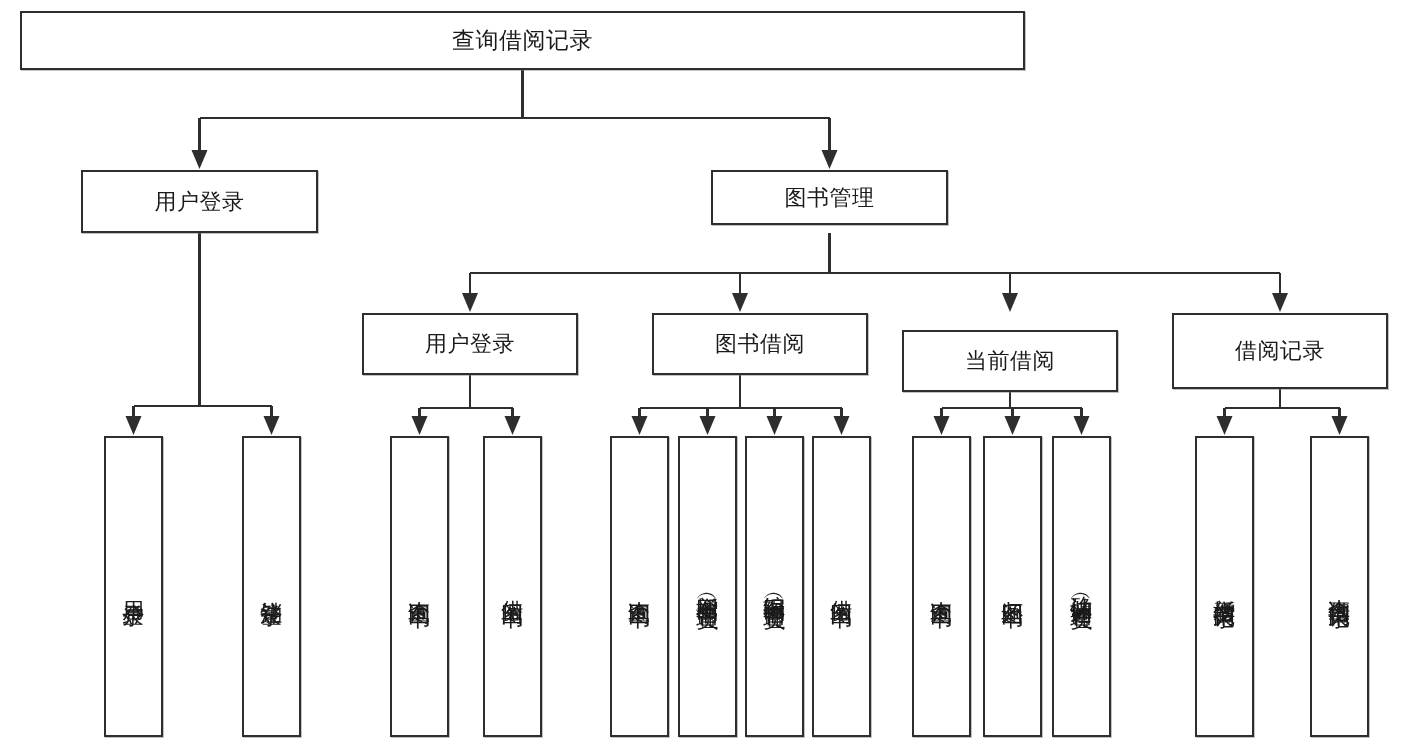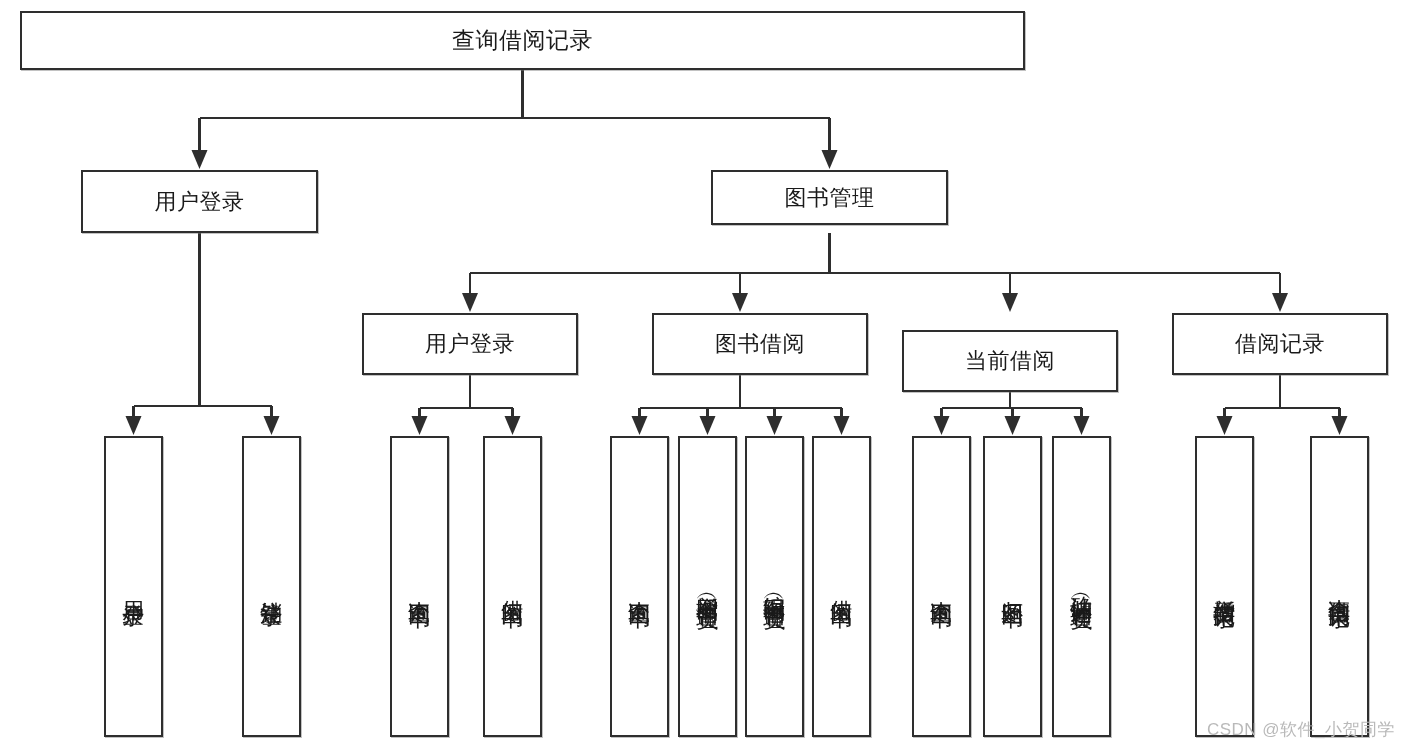--- a/index.html
+++ b/index.html
@@ -140,21 +140,21 @@
       </div>
       <div class="node" id="node-new-book-rec" style="left: 362px; top: 313px; width: 216px; height: 62px;">
         <span class="label">用户登录</span>
       </div>
       <div class="node" id="node-book-borrow" style="left: 632px; top: 313px; width: 216px; height: 62px; margin-left: 20px;">
         <span class="label">图书借阅</span>
       </div>
       <div class="node" id="node-current-borrow" style="left: 902px; top: 313px; width: 216px; height: 62px; margin-top: 17px;">
         <span class="label">当前借阅</span>
       </div>
-      <div class="node" id="node-borrow-record" style="left: 1172px; top: 313px; width: 216px; height: 62px;">
+      <div class="node" id="node-borrow-record" style="left: 1172px; top: 313px; width: 216px; height: 76px;">
         <span class="label">借阅记录</span>
       </div>
       <div class="node vertical" id="node-leaf-user-login" style="left: 104px; top: 436px; width: 59px; height: 301px; padding-top: 144.5px;">
         <span class="label">用户登录</span>
       </div>
       <div class="node vertical" id="node-leaf-user-logout" style="left: 242px; top: 436px; width: 59px; height: 301px; padding-top: 144.5px;">
         <span class="label">注销登录</span>
       </div>
       <div class="node vertical" id="node-leaf-query-book-1" style="left: 390px; top: 436px; width: 59px; height: 301px; padding-top: 144.5px;">
         <span class="label">查询图书</span>
@@ -183,14 +183,13 @@
       <div class="node vertical" id="node-leaf-confirm-return" style="left: 1052px; top: 436px; width: 59px; height: 301px; padding-top: 139.5px;">
         <span class="label">确认归还（管理员）</span>
       </div>
       <div class="node vertical" id="node-leaf-add-record" style="left: 1195px; top: 436px; width: 59px; height: 301px; padding-top: 142.5px;">
         <span class="label">新增借阅记录</span>
       </div>
       <div class="node vertical" id="node-leaf-query-record" style="left: 1310px; top: 436px; width: 59px; height: 301px; padding-top: 142.5px;">
         <span class="label">查询借阅记录</span>
       </div>
     </div>
-  <div class="watermark">CSDN @软件_小贺同学</div>
 </div>
 
 </body></html>

